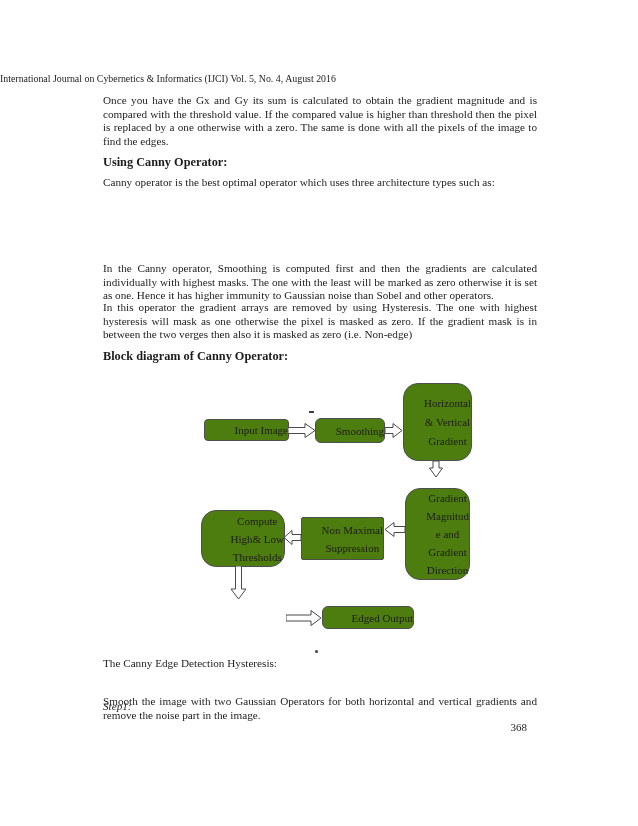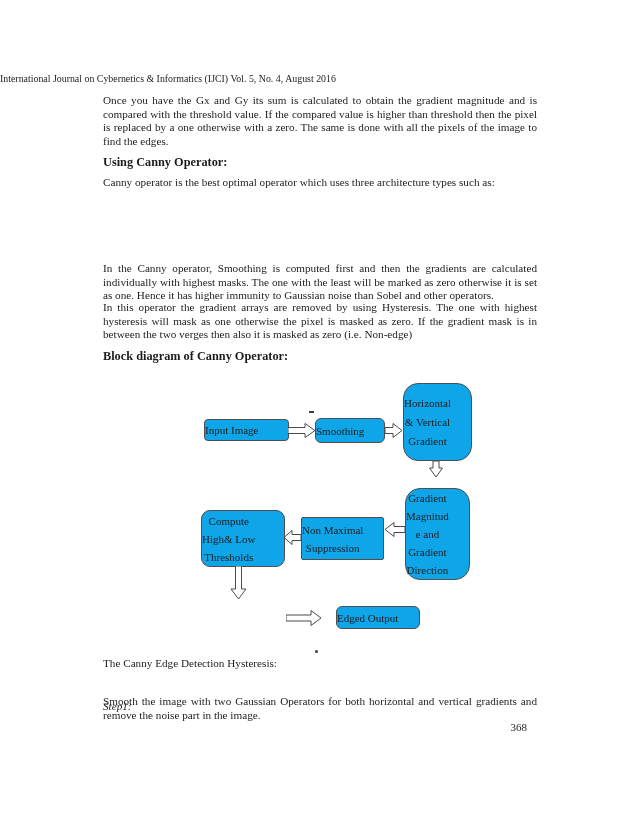--- a/index.html
+++ b/index.html
@@ -44,24 +44,24 @@
     left: 103px; top: 720px;
     width: 424px;
     text-align: right;
     font-size: 11px;
     line-height: 14px;
   }
   
   .fbox {
     position: absolute;
     border: 1px solid #4f4f4f;
-    background: #0ea5e9;
+    background: #4d7c0f;
     display: flex;
     align-items: center;
-    justify-content: flex-start;
+    justify-content: flex-end;
     box-sizing: border-box;
   }
   .flabel {
     white-space: pre-line;
     text-align: center;
     font-size: 11px;
     line-height: 18px;
     color: #1c1c1c;
   }
   .flabel.tight { line-height: 13.5px; }
@@ -136,36 +136,36 @@
 
     <div class="fbox" style="left:301px;top:517px;width:83px;height:43px;border-radius:2px;">
       <span class="flabel">Non Maximal
 Suppression</span>
     </div>
 
     <svg class="arrow-svg" style="left:283px;top:530px;" width="18" height="15" viewBox="0 0 18 15">
       <polygon points="18,4.5 9,4.5 9,0.5 1,7.5 9,14.5 9,10.5 18,10.5" fill="#ffffff" stroke="#4a4a4a" stroke-width="1"></polygon>
     </svg>
 
-    <div class="fbox" style="left:201px;top:510px;width:84px;height:57px;border-radius:9px;">
+    <div class="fbox" style="left:201px;top:510px;width:84px;height:57px;border-radius:15px;">
       <span class="flabel">Compute
 High&amp; Low
 Thresholds</span>
     </div>
 
     <svg class="arrow-svg" style="left:230px;top:566px;" width="17" height="34" viewBox="0 0 17 34">
       <polygon points="5.5,0 5.5,23 1,23 8.5,33 16,23 11.5,23 11.5,0" fill="#ffffff" stroke="#4a4a4a" stroke-width="1"></polygon>
     </svg>
 
 
     <svg class="arrow-svg" style="left:286px;top:610px;" width="36" height="16" viewBox="0 0 36 16">
       <polygon points="0,5 25,5 25,0.5 35,8 25,15.5 25,11 0,11" fill="#ffffff" stroke="#4a4a4a" stroke-width="1"></polygon>
     </svg>
 
-    <div class="fbox" style="left:336px;top:606px;width:84px;height:23px;border-radius:6px;">
+    <div class="fbox" style="left:322px;top:606px;width:92px;height:23px;border-radius:6px;">
       <span class="flabel">Edged Output</span>
     </div>
 
   </div>
 
   <p class="body-block" style="top:657px;">The Canny Edge Detection Hysteresis:</p>
 
   <p class="body-block" style="top:700px;font-style:italic;">Step1:</p>
 
   <p class="body-block just" style="top:695px;">Smooth the image with two Gaussian Operators for both horizontal and vertical gradients and remove the noise part in the image.</p>

